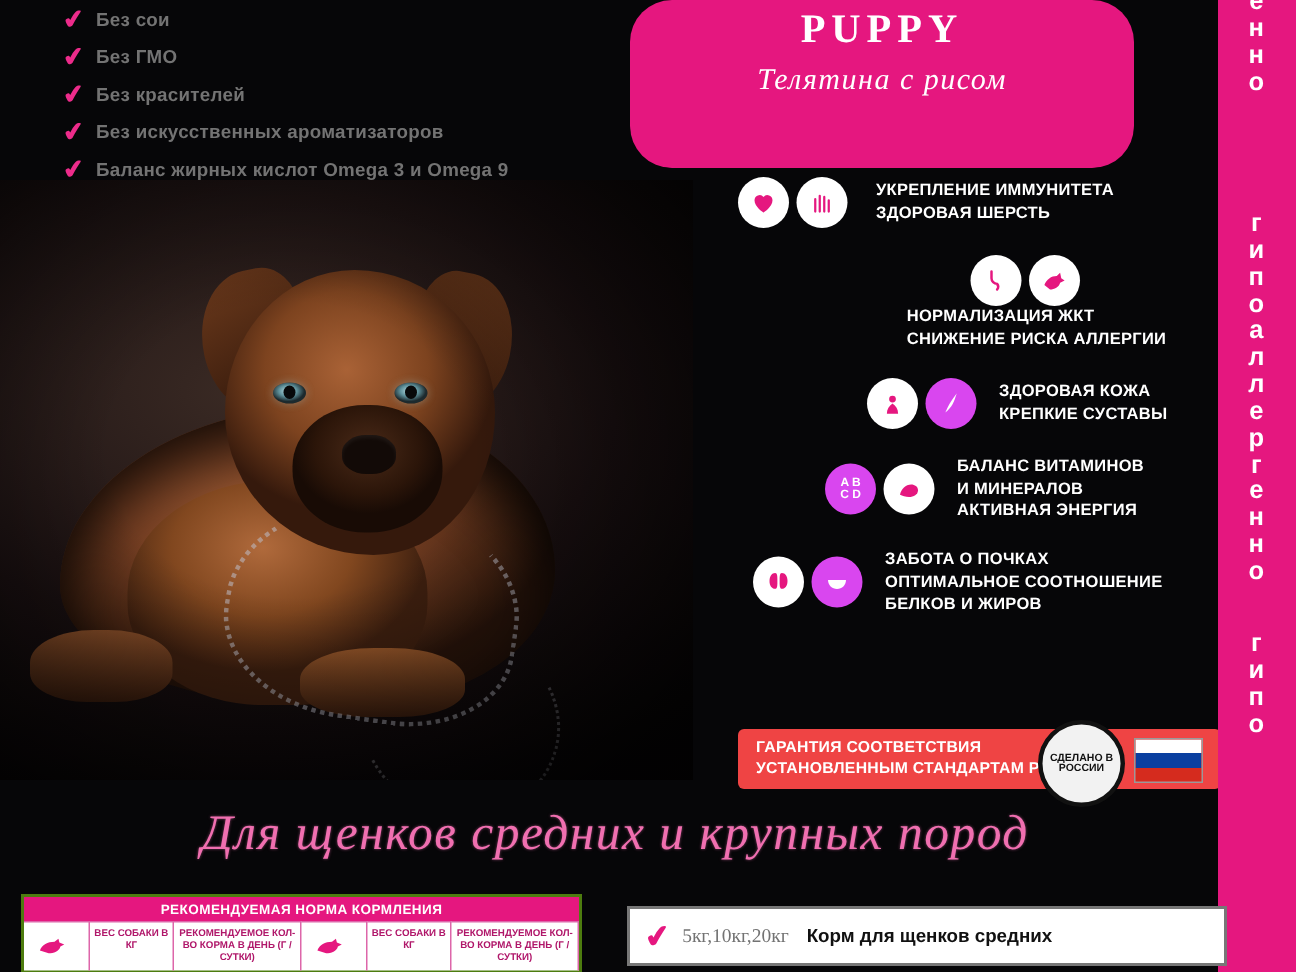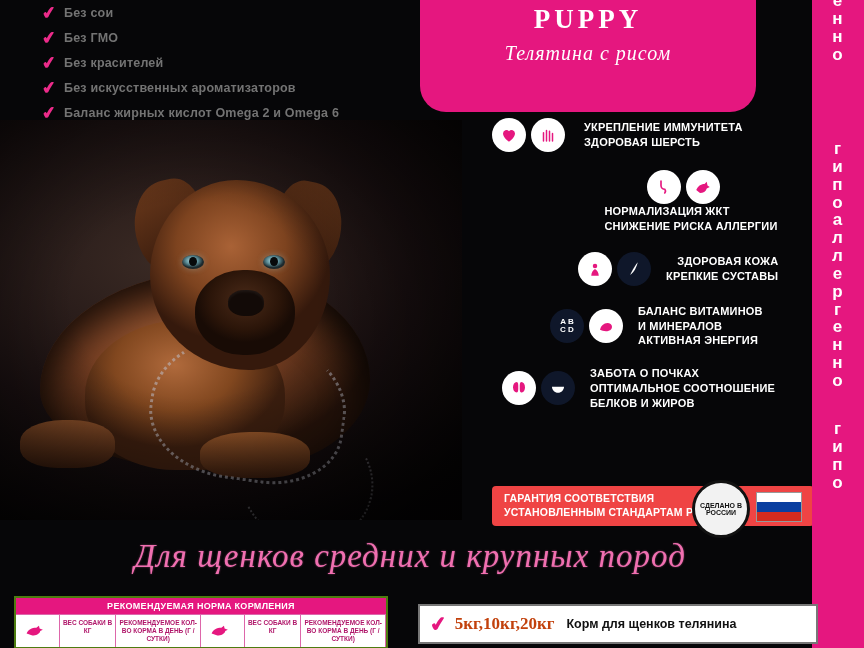--- a/index.html
+++ b/index.html
@@ -40,37 +40,37 @@
   .pupil{position:absolute;width:8px;height:9px;border-radius:50%;background:#07090a;}
   .pupil.l{left:189px;top:137px;} .pupil.r{left:270px;top:137px;}
   .paw1{position:absolute;left:20px;top:300px;width:95px;height:48px;border-radius:45% 45% 40% 40%;
      background:linear-gradient(180deg,#8a4f29,#3a1d0e);}
   .paw2{position:absolute;left:200px;top:312px;width:110px;height:46px;border-radius:45% 45% 40% 40%;
      background:linear-gradient(180deg,#945529,#3a1d0e);}
   .chain{position:absolute;left:150px;top:215px;width:190px;height:140px;border:3px dotted rgba(190,190,200,.55);
      border-radius:60% 55% 45% 50%;border-top-color:transparent;transform:rotate(8deg);}
   .chain2{position:absolute;left:240px;top:300px;width:130px;height:120px;border:2px dotted rgba(170,170,180,.45);
      border-radius:50%;border-top-color:transparent;border-left-color:transparent;transform:rotate(20deg);}
-  .banner-wrap{position:absolute;left:420px;top:0;width:336px;height:112px;overflow:hidden;}
+  .banner-wrap{position:absolute;left:420px;top:0;width:336px;height:112px;overflow:hidden;border-radius:28px;}
   .banner-in{position:absolute;left:0;top:-58px;width:336px;height:170px;background:#e5177f;border-radius:0 0 26px 26px;}
   .bt{position:absolute;left:0;width:100%;text-align:center;color:#fff;}
   .bt.t1{top:62px;font-size:27px;font-weight:bold;letter-spacing:4px;font-family:"Liberation Serif",serif;}
   .bt.t2{top:100px;font-size:20px;font-family:"Liberation Serif",serif;font-style:italic;letter-spacing:1px;}
 
   
   .features{position:absolute;left:492px;top:118px;width:330px;}
   .feature{display:flex;align-items:center;margin-bottom:18px;}
   .icons{flex:0 0 auto;display:flex;}
   .circ{width:34px;height:34px;border-radius:50%;background:#fff;margin-right:5px;position:relative;
      display:flex;align-items:center;justify-content:center;}
-  .circ.pink{background:#0f172a;}
+  .circ.pink{background:#d946ef;}
   .circ svg{display:block;}
   .f-txt{margin-left:10px;font-size:11px;font-weight:bold;line-height:1.35;letter-spacing:.2px;color:#fff;text-transform:uppercase;}
   .feature.f1 .f-txt{margin-left:14px;}
-  .feature.f2{margin-left:58px;flex-direction:column;} .feature.f3{margin-left:86px;text-align:right;}
+  .feature.f2{margin-left:58px;flex-direction:column;} .feature.f3{margin-left:86px;}
   .feature.f4{margin-left:58px;} .feature.f5{margin-left:10px;}
 
   
   .guarantee{position:absolute;left:492px;top:486px;width:322px;height:40px;background:#ef4444;border-radius:4px;
      display:flex;align-items:center;}
   .g-txt{margin-left:12px;font-size:10.5px;font-weight:bold;line-height:1.3;letter-spacing:.2px;}
   .g-seal{position:absolute;right:64px;top:-6px;width:52px;height:52px;border-radius:50%;background:#f2f2f2;
      border:3px solid #111;display:flex;align-items:center;justify-content:center;overflow:hidden;}
   .seal-in{font-size:7px;text-align:center;color:#111;font-weight:bold;line-height:1.05;}
   .g-flag{position:absolute;right:12px;top:6px;width:44px;height:28px;border:1px solid #999;overflow:hidden;}
@@ -96,21 +96,21 @@
   .t-cell{border-right:1px solid #d6a; border-top:1px solid #d6a; font-size:6.5px;font-weight:bold;color:#b0176a;
      padding:4px 3px;text-align:center;line-height:1.25;}
   .c-dog{width:46px;display:flex;align-items:center;justify-content:center;}
   .c-w{width:62px;} .c-a{width:97px;}
   .dogicon{width:26px;height:14px;}
 
   
   .pricebox{position:absolute;left:418px;top:604px;width:396px;height:36px;background:#fff;border:2px solid #777;
      display:flex;align-items:center;}
   .tick{color:#e5177f;font-size:20px;font-weight:bold;margin:0 8px 0 10px;transform:rotate(-8deg);}
-  .pb-weights{color:#c2410c;font-size:17px;font-weight:bold;font-family:"Liberation Serif",serif;}
+  .pb-weights{color:#737373;font-size:13px;font-weight:normal;font-family:"Liberation Serif",serif;}
   .pb-desc{color:#111;font-size:12.5px;font-weight:bold;margin-left:12px;}
 </style>
 </head>
 <body>
 
 <div class="page">
 
   <div class="benefits">
     <div class="benefit">
       <span class="bullet">✔</span>
@@ -123,21 +123,21 @@
     <div class="benefit">
       <span class="bullet">✔</span>
       <span class="txt">Без красителей</span>
     </div>
     <div class="benefit">
       <span class="bullet">✔</span>
       <span class="txt">Без искусственных ароматизаторов</span>
     </div>
     <div class="benefit">
       <span class="bullet">✔</span>
-      <span class="txt">Баланс жирных кислот Omega 2 и Omega 6</span>
+      <span class="txt">Баланс жирных кислот Omega 3 и Omega 9</span>
     </div>
   </div>
 
   <div class="photo">
     <div class="ph-bg"></div>
     <div class="dog-body"></div>
     <div class="dog-chest"></div>
     <div class="dog-ear-l"></div>
     <div class="dog-ear-r"></div>
     <div class="dog-head"></div>
@@ -332,16 +332,16 @@
           </svg>
       </div>
       <div class="t-cell c-w">ВЕС СОБАКИ В КГ</div>
       <div class="t-cell c-a">РЕКОМЕНДУЕМОЕ КОЛ-ВО КОРМА В ДЕНЬ (Г / СУТКИ)</div>
     </div>
   </div>
 
   <div class="pricebox">
     <span class="tick">✔</span>
     <span class="pb-weights">5кг,10кг,20кг</span>
-    <span class="pb-desc">Корм для щенков телянина</span>
+    <span class="pb-desc">Корм для щенков средних</span>
   </div>
 
 </div>
 
 </body></html>

